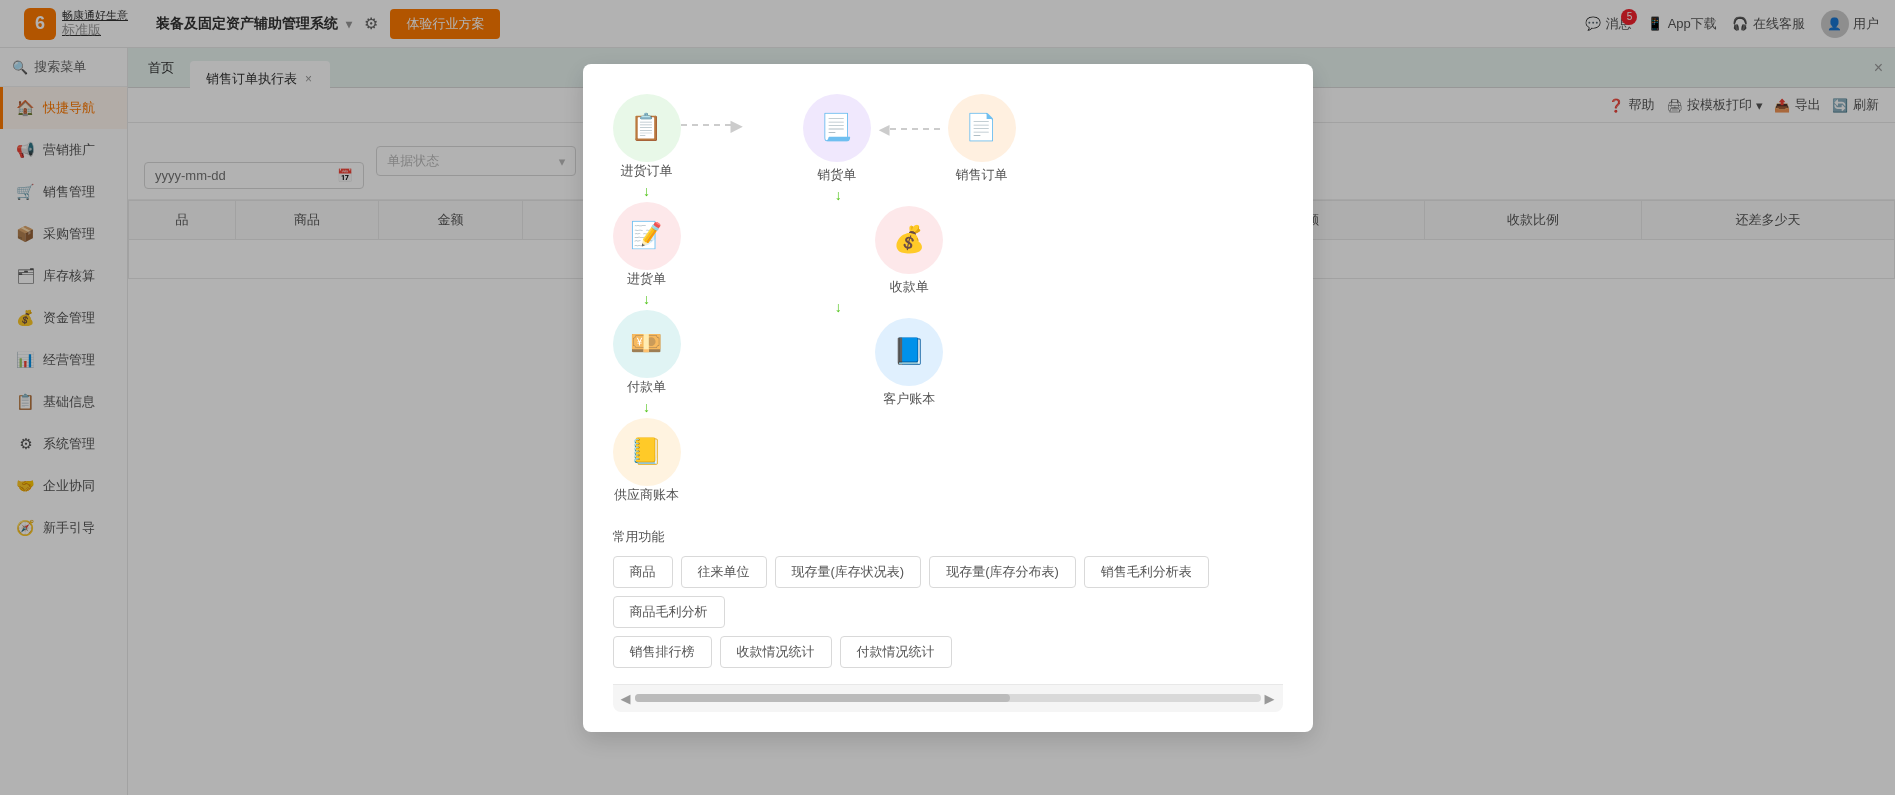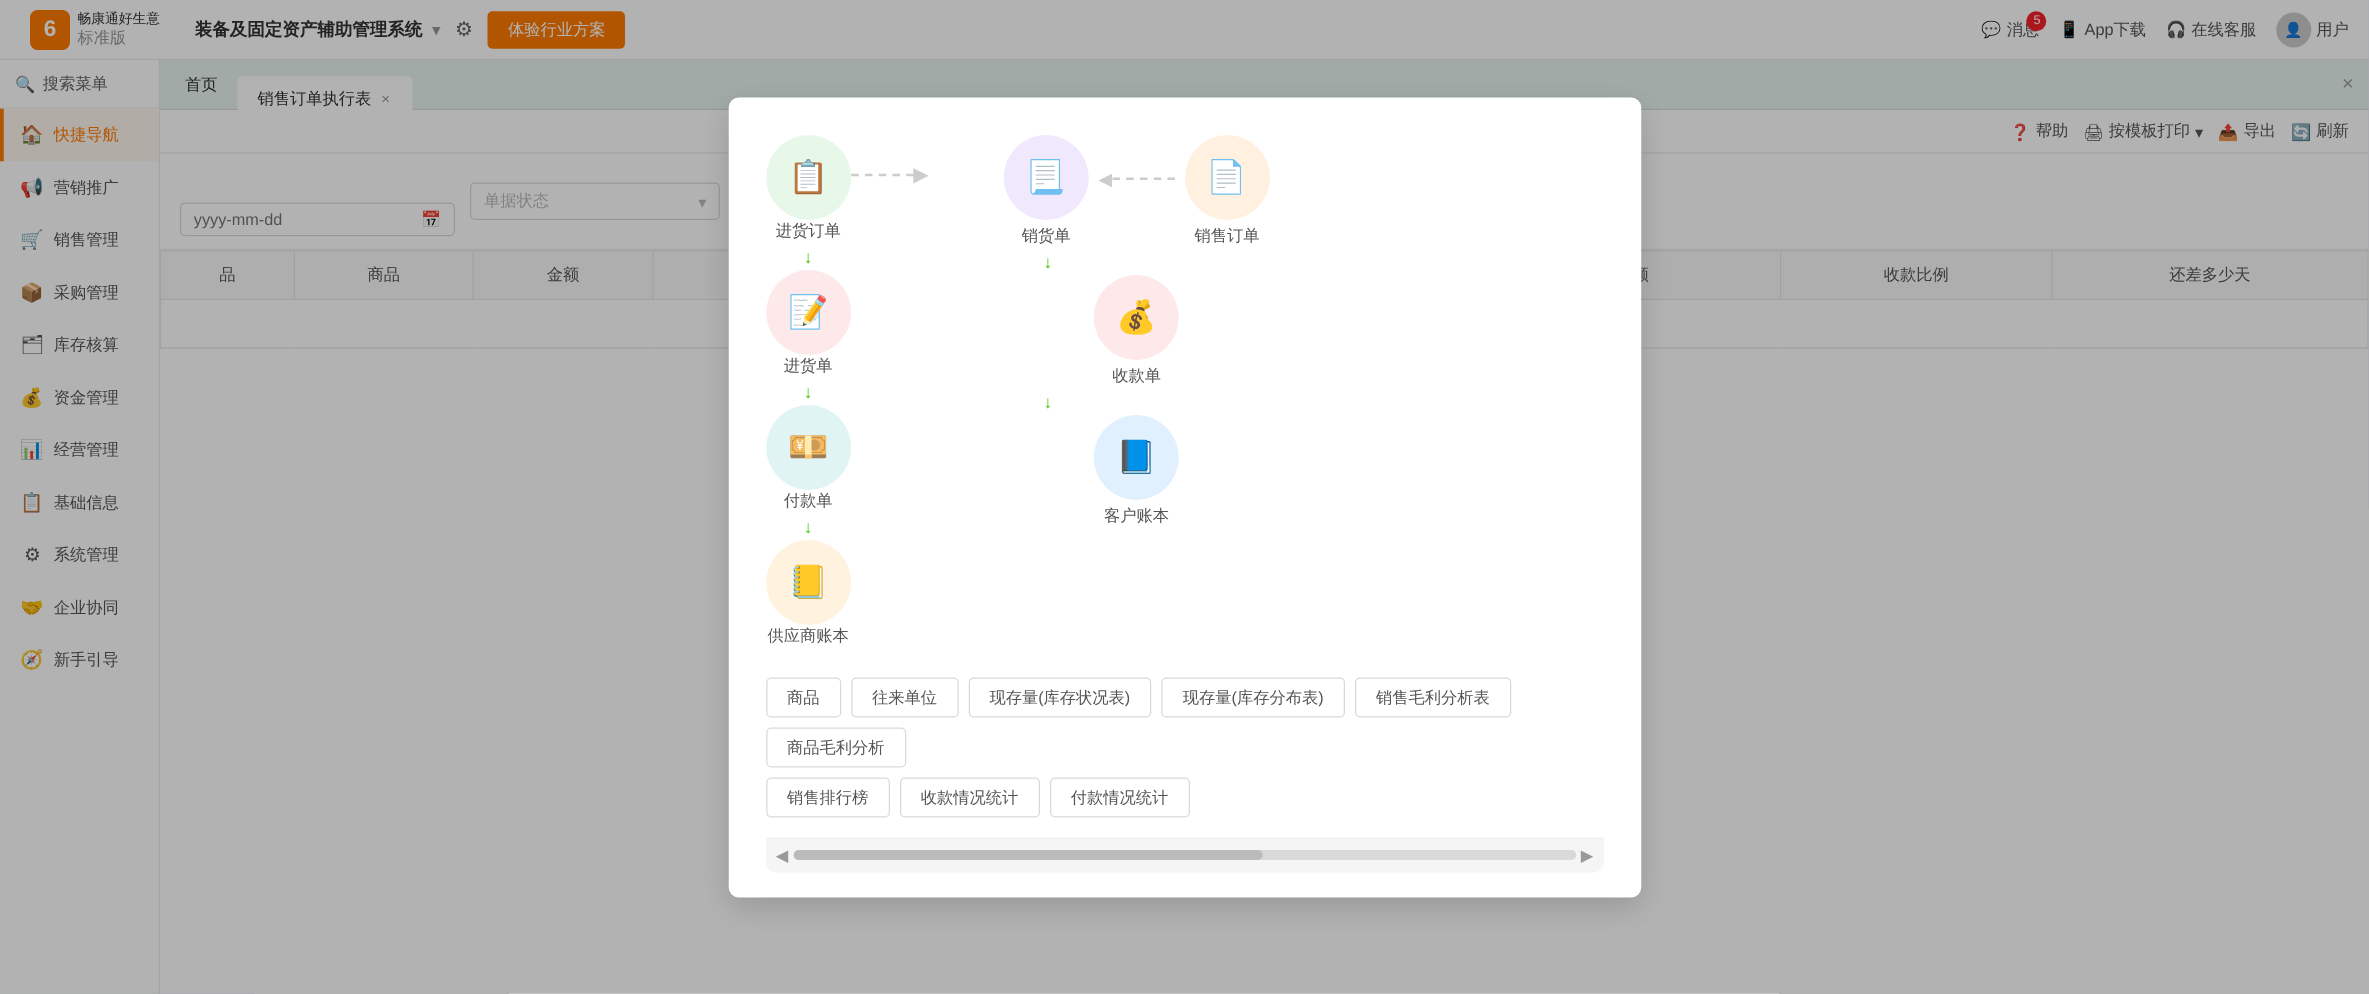--- a/index.html
+++ b/index.html
@@ -8,21 +8,21 @@
     
     .app-wrapper { display: flex; flex-direction: column; height: 795px; width: 1895px; }
     .top-bar { display: flex; align-items: center; height: 48px; background: #fff; border-bottom: 1px solid #e8e8e8; padding: 0 16px; gap: 12px; }
     .main-area { display: flex; flex: 1; overflow: hidden; }
     .sidebar { width: 128px; background: #fff; border-right: 1px solid #e8e8e8; display: flex; flex-direction: column; }
     .content-area { flex: 1; display: flex; flex-direction: column; overflow: hidden; background: #f0f2f5; }
 
     
     .logo-area { display: flex; align-items: center; gap: 6px; width: 128px; padding: 0 8px; }
     .logo-icon { width: 32px; height: 32px; background: #ff7a00; border-radius: 6px; display: flex; align-items: center; justify-content: center; color: white; font-size: 18px; font-weight: bold; }
-    .logo-text { font-size: 11px; color: #333; line-height: 1.3; }
+    .logo-text { font-size: 11px; color: #333; line-height: 1.3; text-decoration: underline; }
     .system-title { display: flex; align-items: center; gap: 8px; color: #333; font-size: 14px; font-weight: 700; }
     .dropdown-arrow { color: #999; font-size: 12px; cursor: pointer; }
     .gear-btn { color: #666; cursor: pointer; font-size: 16px; }
     .trial-btn { background: #ff7a00; color: white; border: none; border-radius: 4px; padding: 6px 16px; font-size: 13px; cursor: pointer; }
     .top-right { margin-left: auto; display: flex; align-items: center; gap: 16px; }
     .top-icon-item { display: flex; align-items: center; gap: 4px; cursor: pointer; color: #555; font-size: 13px; position: relative; }
     .badge { background: #f5222d; color: white; border-radius: 10px; font-size: 10px; padding: 0 4px; min-width: 16px; height: 16px; display: flex; align-items: center; justify-content: center; position: absolute; top: -6px; right: -6px; }
     .user-avatar { width: 28px; height: 28px; background: #ccc; border-radius: 50%; display: flex; align-items: center; justify-content: center; color: white; font-size: 12px; }
 
     
@@ -328,20 +328,21 @@
         </div>
 
         <div style="display:flex;flex-direction:column;align-items:center;gap:4px;">
           <div class="flow-circle circle-blue">📘</div>
           <div class="flow-label">客户账本</div>
         </div>
       </div>
     </div>
 
     <div class="common-func">
+      <div class="common-func-title">常用功能</div>
       <div class="func-buttons">
         <button class="func-btn">商品</button>
         <button class="func-btn">往来单位</button>
         <button class="func-btn">现存量(库存状况表)</button>
         <button class="func-btn">现存量(库存分布表)</button>
         <button class="func-btn">销售毛利分析表</button>
         <button class="func-btn">商品毛利分析</button>
       </div>
       <div class="func-buttons" style="margin-top:8px;">
         <button class="func-btn">销售排行榜</button>

